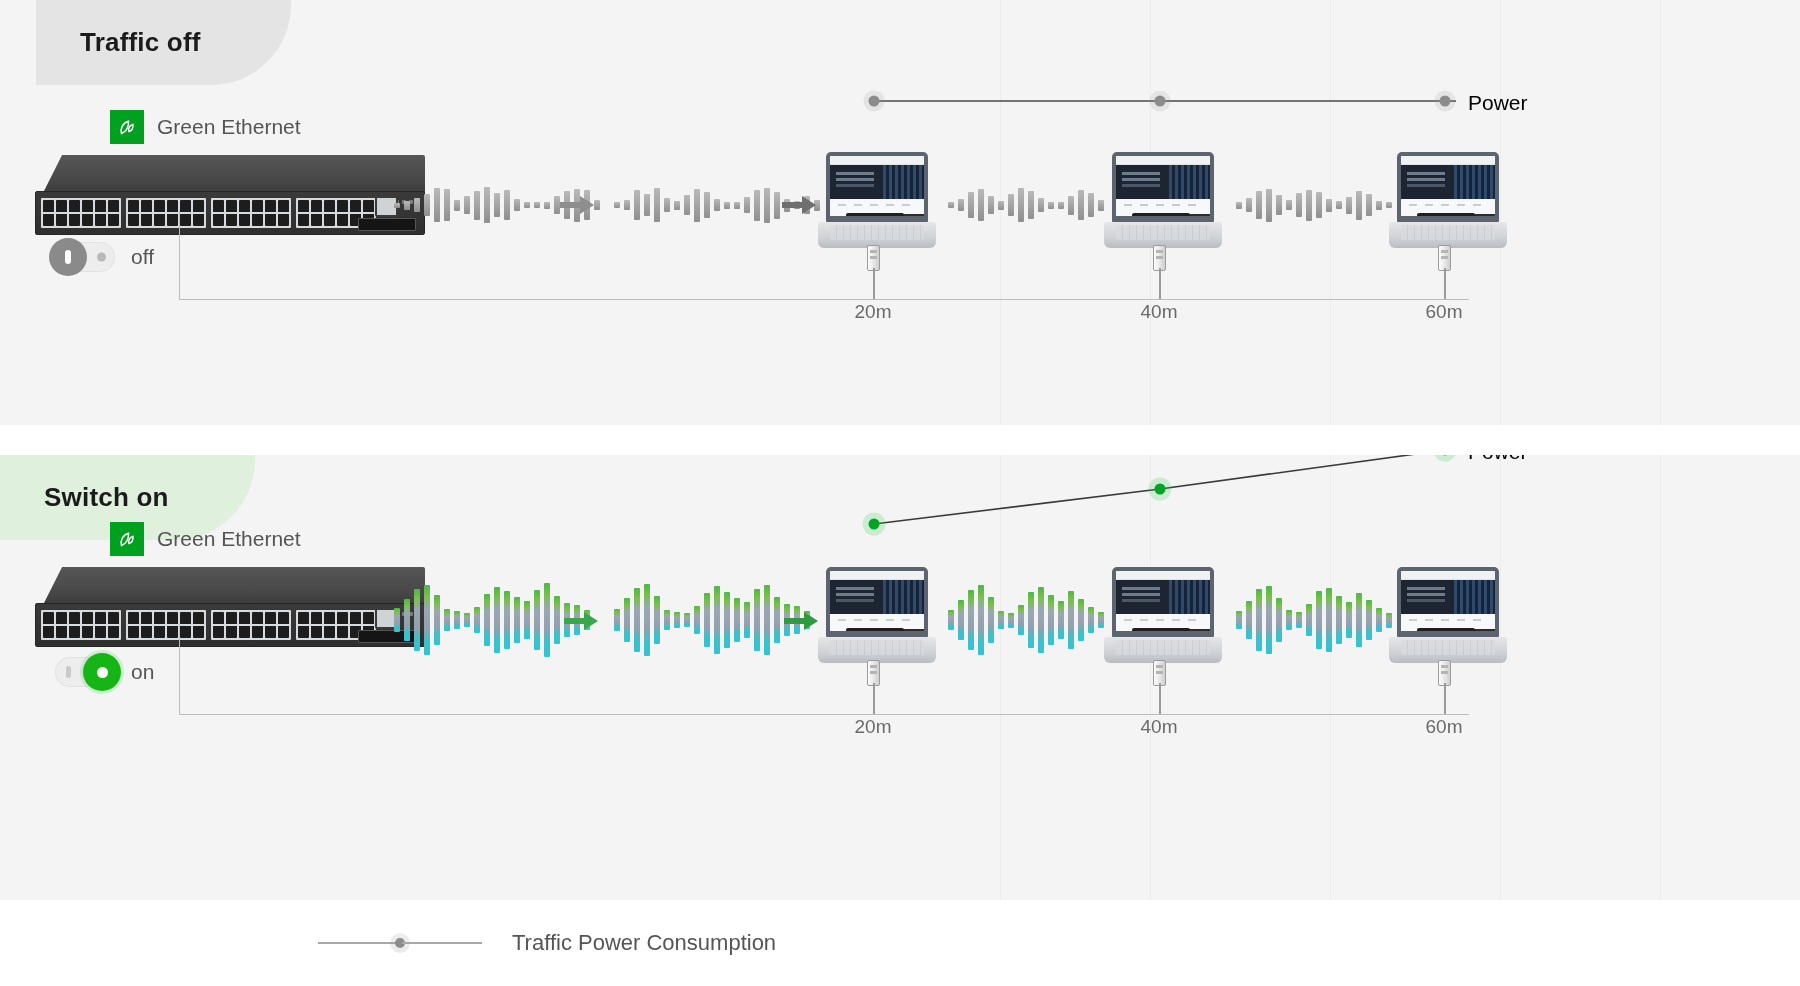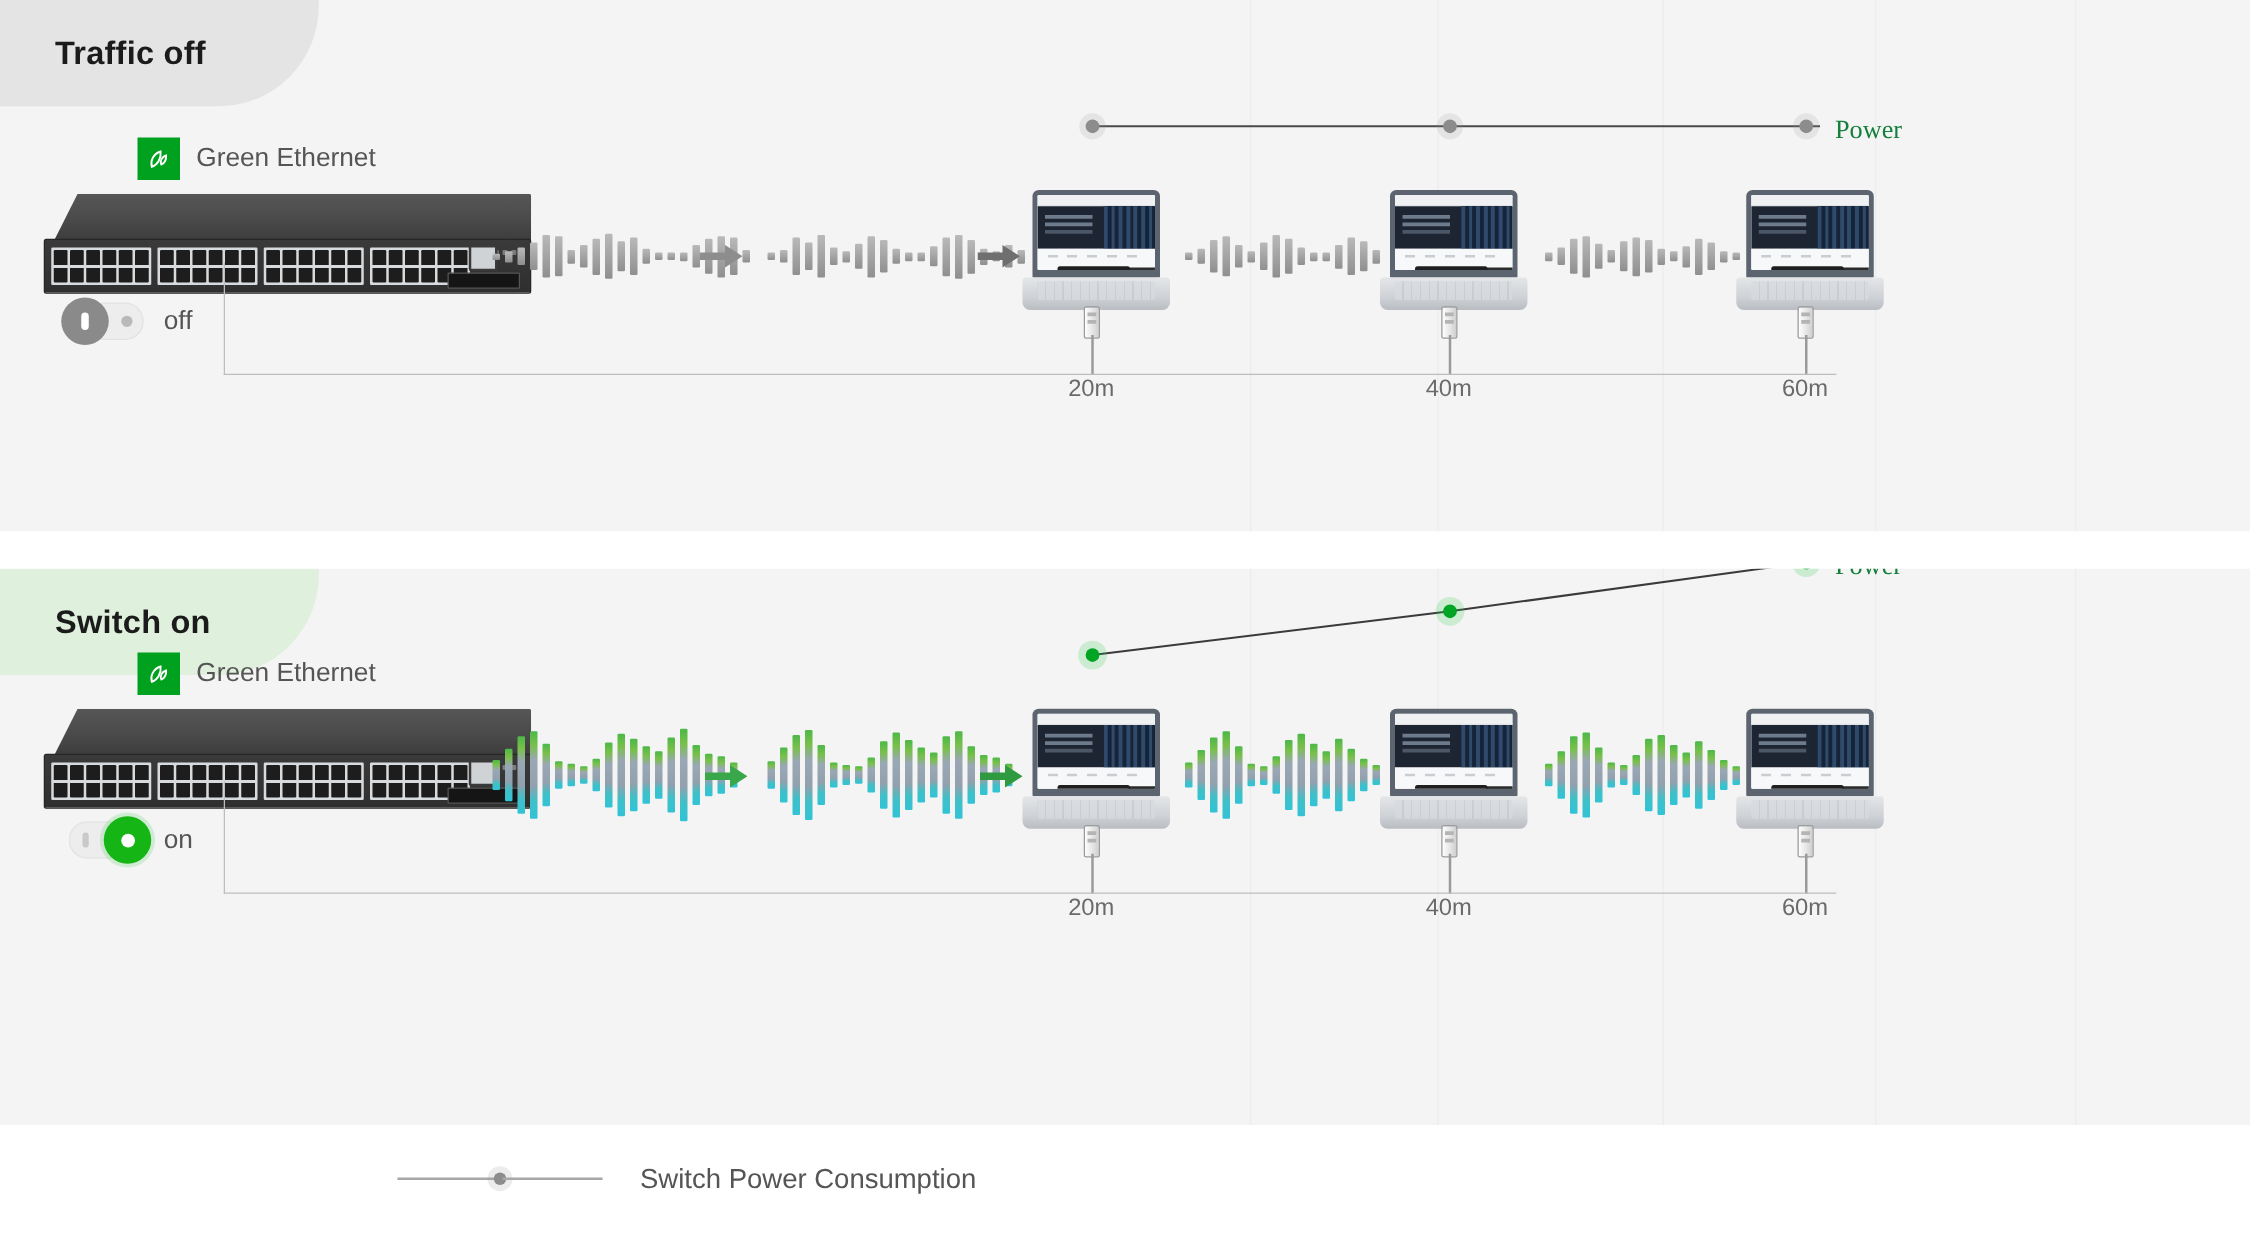--- a/index.html
+++ b/index.html
@@ -29,21 +29,21 @@
     position:absolute;top:0;bottom:0;width:1px;background:#ececec;
   }
 
   
   .tab{
     position:absolute;left:0;top:0;
     height:85px;width:255px;
     border-bottom-right-radius:80px;
     display:flex;align-items:center;
   }
-  .tab-off{background:#e4e4e4;}
+  .tab-off{background:#e4e4e4;margin-left:36px;}
   .tab-on{background:#dff0dd;}
   .tab-label{
     margin-left:44px;
     font-size:26px;font-weight:bold;color:#1b1b1b;
     letter-spacing:.2px;
   }
 
   
   .ge-row{position:absolute;display:flex;align-items:center;gap:13px;}
   .ge-badge{
@@ -184,21 +184,21 @@
   
   .axis-line{position:absolute;background:#bdbdbd;}
   .dist-label{
     position:absolute;font-size:19px;color:#6a6a6a;
     transform:translateX(-50%);white-space:nowrap;
   }
 
   
   .pchart{position:absolute;}
   .pw-label{
-    position:absolute;font-size:21px;color:#15803d;white-space:nowrap;font-family:Liberation Serif, serif;
+    position:absolute;font-size:21px;color:#000000;white-space:nowrap;
   }
   .pdot{
     position:absolute;width:11px;height:11px;border-radius:50%;
     transform:translate(-50%,-50%);
   }
   .pdot-off{background:#8c8c8c;box-shadow:0 0 0 5px rgba(150,150,150,.17);}
   .pdot-on{background:#00a524;box-shadow:0 0 0 6px rgba(60,210,80,.22);}
 
   
   .legend{position:absolute;left:0;top:900px;width:1800px;height:86px;background:#fff;}
@@ -690,15 +690,15 @@
   <div class="pdot pdot-on" style="left:1160px;top:34px"></div>
   <div class="pdot pdot-on" style="left:1445px;top:-5px"></div>
   <div class="pw-label" style="left:1468px;top:-15px">Power</div>
 </div>
 
 <div class="legend">
   <div class="leg-item" style="left:318px;top:43px;transform:translateY(-50%)">
     <span class="leg-line"></span>
     <span class="leg-dot"></span>
     <span class="leg-line"></span>
-    <span class="leg-label">Switch Power Consumption</span>
+    <span class="leg-label">Traffic Power Consumption</span>
   </div>
 </div>
 
 </body></html>

